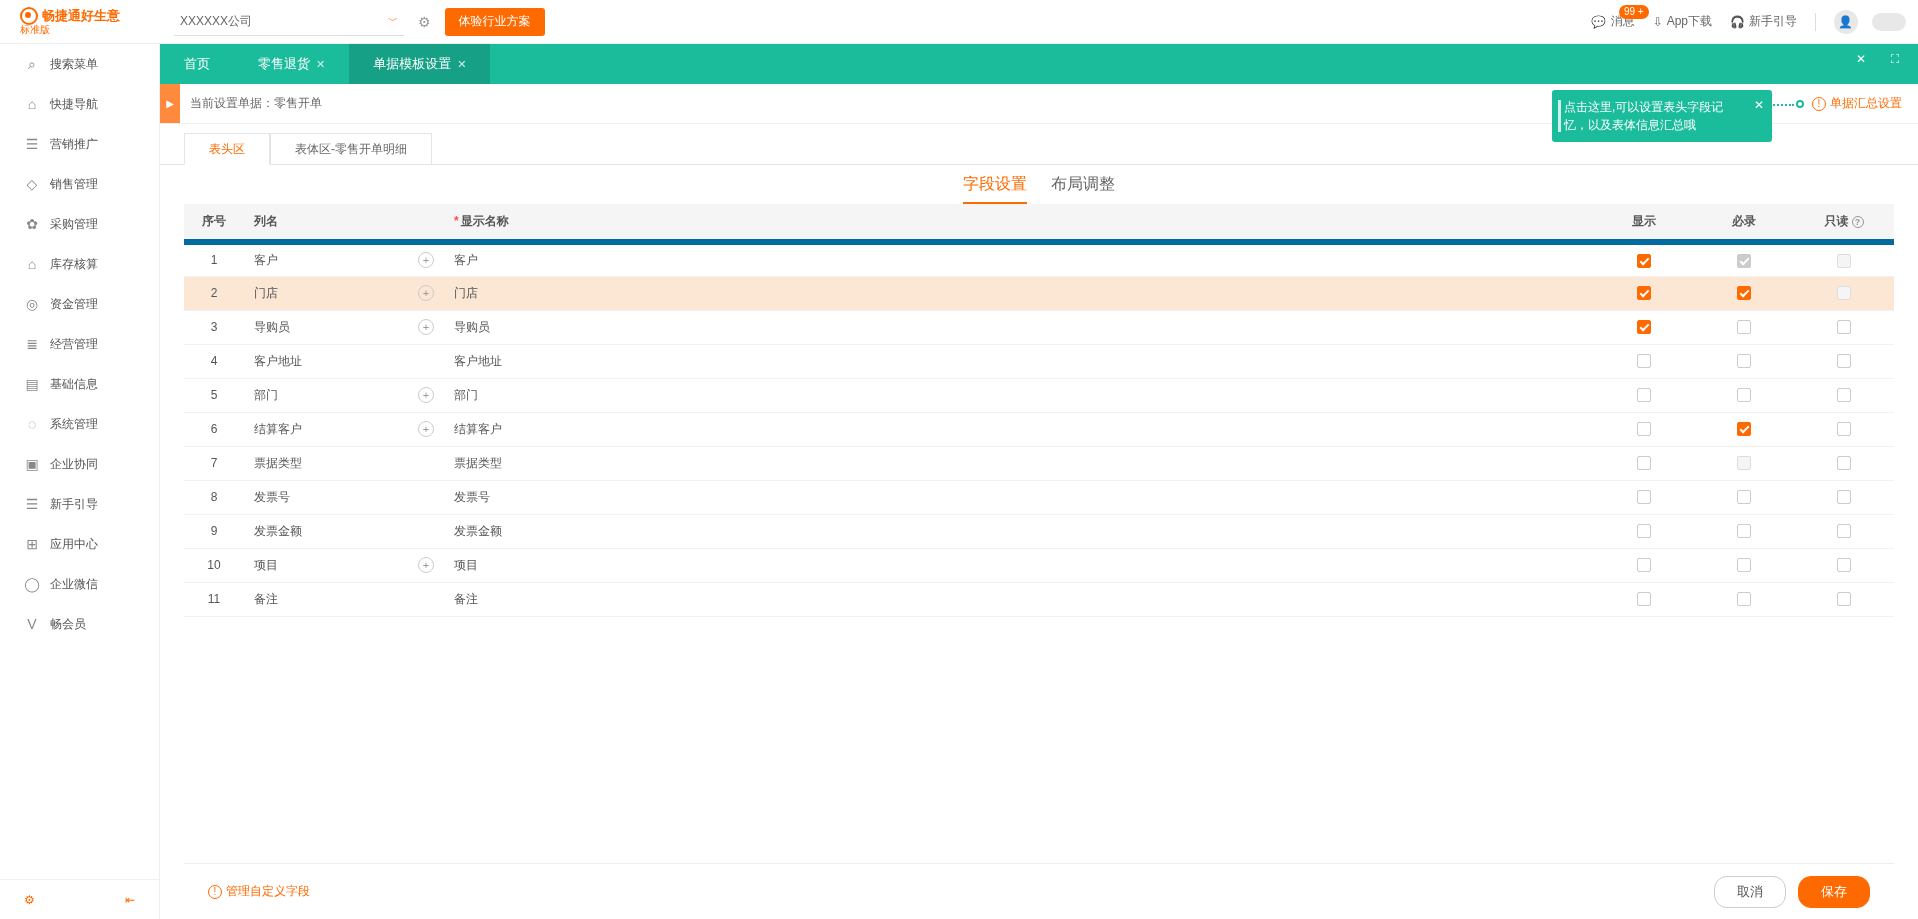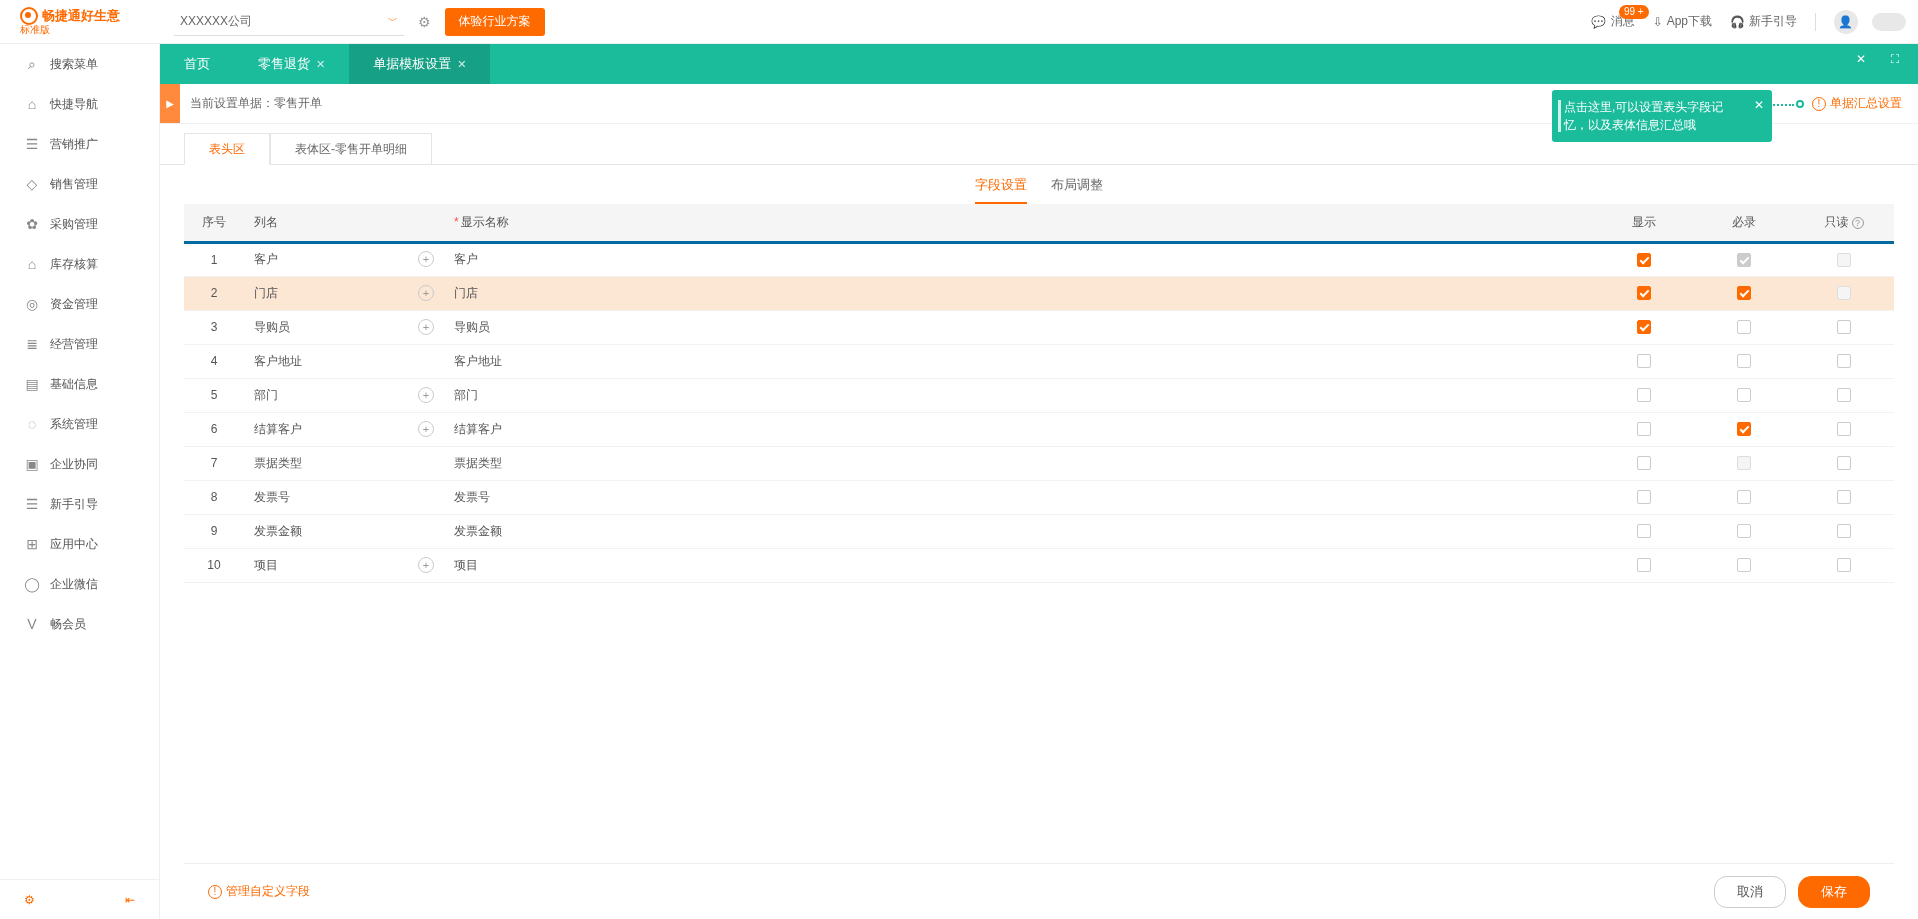--- a/index.html
+++ b/index.html
@@ -42,25 +42,25 @@
 .cfg-link{margin-left:auto;color:#ff6a00;display:flex;align-items:center;gap:4px;cursor:pointer;font-size:12px;position:relative}
 .cfg-bullet{width:8px;height:8px;border:2px solid #1abc9c;border-radius:50%;margin-right:4px}
 .cfg-line{position:absolute;right:100%;top:50%;width:36px;height:2px;border-top:2px dotted #1abc9c;margin-right:2px}
 .tip-pop{position:absolute;right:146px;top:6px;background:#1abc9c;color:#fff;padding:8px 28px 8px 12px;border-radius:3px;font-size:12px;line-height:1.5;max-width:220px;z-index:5}
 .tip-pop::before{content:"";position:absolute;left:6px;top:10px;bottom:10px;width:3px;background:rgba(255,255,255,.8)}
 .tip-x{position:absolute;top:6px;right:8px;cursor:pointer}
 .subtabs{height:40px;display:flex;align-items:flex-end;padding-left:24px;gap:0}
 .subtab{height:32px;padding:0 24px;border:1px solid #e5e5e5;border-bottom:none;display:flex;align-items:center;background:#fff;color:#666;cursor:pointer;font-size:12px;margin-bottom:-1px}
 .subtab.active{color:#ff6a00;border-bottom:1px solid #fff;position:relative;z-index:2}
 .view-tabs{height:40px;display:flex;align-items:center;justify-content:center;gap:24px;border-top:1px solid #e5e5e5}
-.view-tab{height:100%;display:flex;align-items:center;color:#666;cursor:pointer;font-size:13px}
+.view-tab{height:100%;display:flex;align-items:center;color:#666;cursor:pointer;font-size:16px}
 .view-tab.active{color:#ff6a00;box-shadow:inset 0 -2px 0 #ff6a00}
 .grid{flex:1;overflow:auto;padding:0 24px}
 table{width:100%;border-collapse:collapse}
-th{background:#f5f5f5;height:38px;text-align:left;padding:0 10px;color:#555;font-weight:400;border-bottom:3px solid #0369a1}
+th{background:#f5f5f5;height:38px;text-align:left;padding:0 10px;color:#555;font-weight:700;border-bottom:6px solid #0369a1}
 th.c,td.c{text-align:center}
 td{height:34px;padding:0 10px;border-bottom:1px solid #f2f2f2;color:#555}
 tr.hl td{background:#fce6d4}
 .req{color:#ff4d4f;margin-right:2px}
 .plus{width:16px;height:16px;border:1px solid #ccc;border-radius:50%;display:inline-flex;align-items:center;justify-content:center;font-size:11px;color:#999;float:right;cursor:pointer}
 .cbx{width:14px;height:14px;border:1px solid #ccc;border-radius:2px;display:inline-block;vertical-align:middle;position:relative;background:#fff}
 .cbx.on{background:#ff6a00;border-color:#ff6a00}
 .cbx.on::after{content:"";position:absolute;left:4px;top:1px;width:3px;height:7px;border:solid #fff;border-width:0 2px 2px 0;transform:rotate(45deg)}
 .cbx.dis{background:#f5f5f5;border-color:#ddd}
 .cbx.dis.on{background:#ccc;border-color:#ccc}
@@ -318,20 +318,28 @@
                   <td class="c"><span class="cbx"></span></td>
                 </tr>
                 <tr>
                   <td class="c">10</td>
                   <td>项目<span class="plus">+</span></td>
                   <td>项目</td>
                   <td class="c"><span class="cbx"></span></td>
                   <td class="c"><span class="cbx"></span></td>
                   <td class="c"><span class="cbx"></span></td>
                 </tr>
+                <tr>
+                  <td class="c">11</td>
+                  <td>备注</td>
+                  <td>备注</td>
+                  <td class="c"><span class="cbx"></span></td>
+                  <td class="c"><span class="cbx"></span></td>
+                  <td class="c"><span class="cbx"></span></td>
+                </tr>
               </tbody>
           </table>
         </div>
 
         <div class="footer">
           <div class="manage-link">
             <span class="warn-icon">!</span>
             <span>管理自定义字段</span>
           </div>
           <div class="footer-btns">

